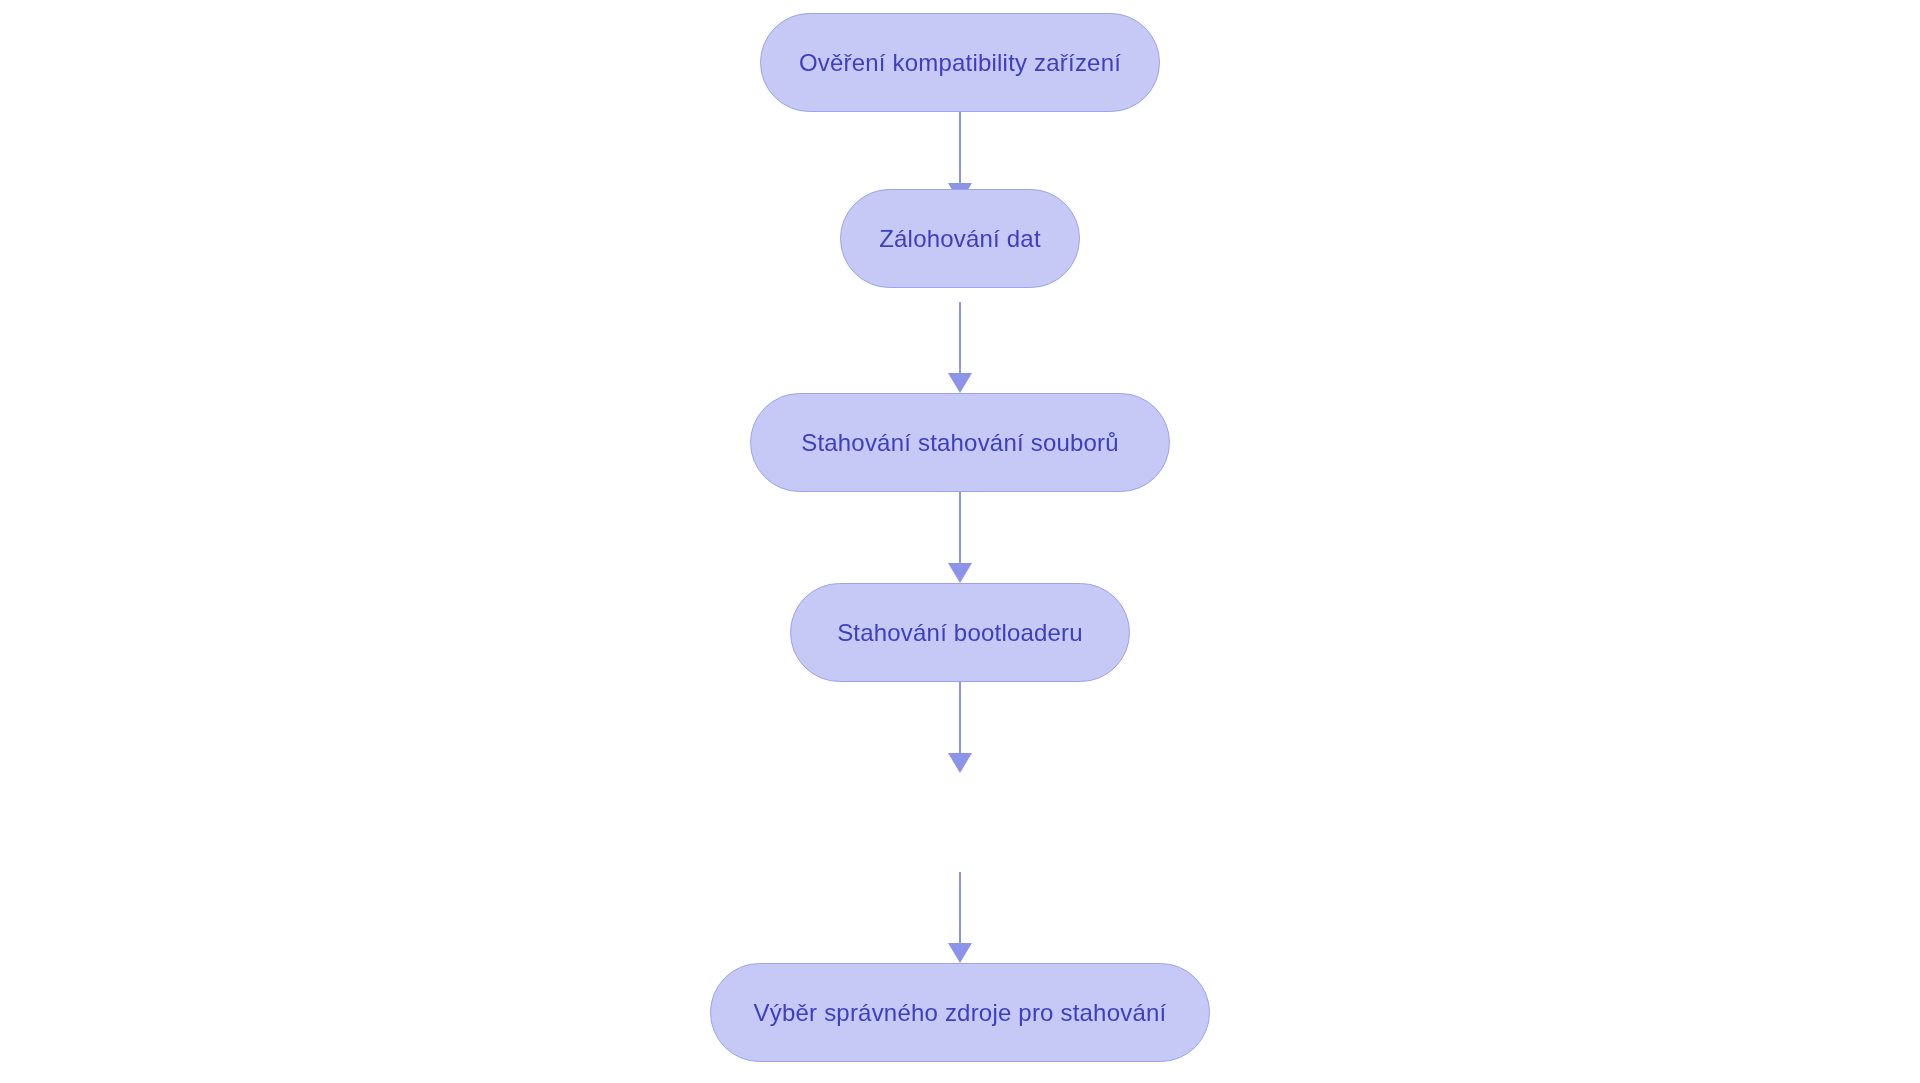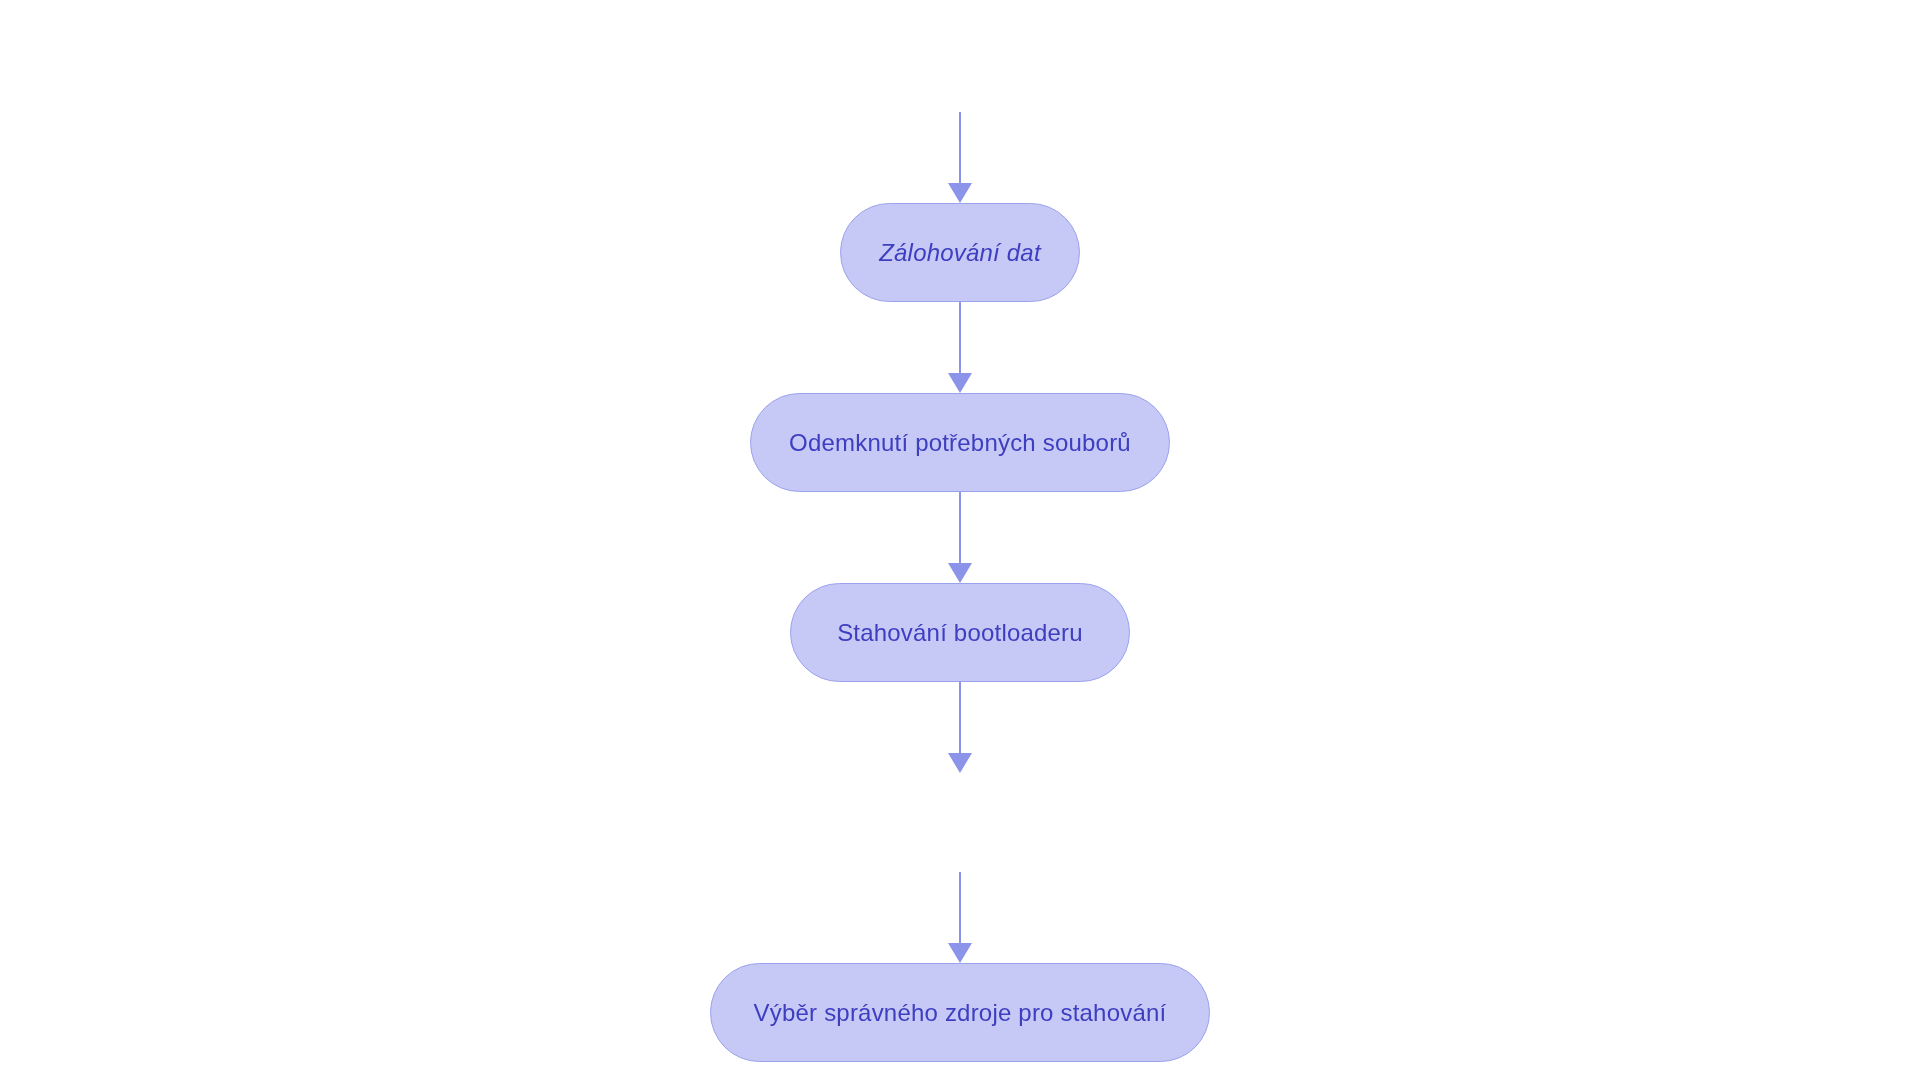--- a/index.html
+++ b/index.html
@@ -27,21 +27,21 @@
     justify-content: center;
   }
   .node-label {
     color: #3d3ec0;
     font-size: 24px;
     letter-spacing: 0.2px;
     white-space: nowrap;
     text-align: center;
   }
   .node-1 { left: 760px; top: 13px;  width: 400px; }
-  .node-2 { left: 840px; top: 203px; width: 240px; font-style: italic; }
+  .node-2 { left: 840px; top: 189px; width: 240px; }
   .node-3 { left: 750px; top: 393px; width: 420px; }
   .node-4 { left: 790px; top: 583px; width: 340px; }
   .node-5 { left: 764px; top: 773px; width: 392px; }
   .node-6 { left: 710px; top: 963px; width: 500px; }
 
   .arrow {
     position: absolute;
     left: 948px;
     width: 24px;
     height: 91px;
@@ -65,37 +65,40 @@
   .arrow-2 { top: 302px; }
   .arrow-3 { top: 492px; }
   .arrow-4 { top: 682px; }
   .arrow-5 { top: 872px; }
 </style>
 </head>
 <body>
 
 <div class="canvas">
 
+  <div class="node node-1">
+    <span class="node-label">Ověření kompatibility zařízení</span>
+  </div>
 
   <div class="arrow arrow-1">
     <div class="arrow-line"></div>
     <div class="arrow-head"></div>
   </div>
 
   <div class="node node-2">
     <span class="node-label">Zálohování dat</span>
   </div>
 
   <div class="arrow arrow-2">
     <div class="arrow-line"></div>
     <div class="arrow-head"></div>
   </div>
 
   <div class="node node-3">
-    <span class="node-label">Odemknutí potřebných souborů</span>
+    <span class="node-label">Stahování stahování souborů</span>
   </div>
 
   <div class="arrow arrow-3">
     <div class="arrow-line"></div>
     <div class="arrow-head"></div>
   </div>
 
   <div class="node node-4">
     <span class="node-label">Stahování bootloaderu</span>
   </div>

